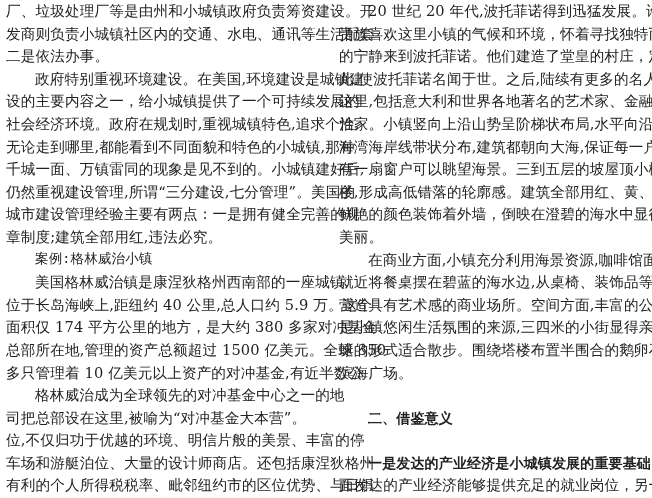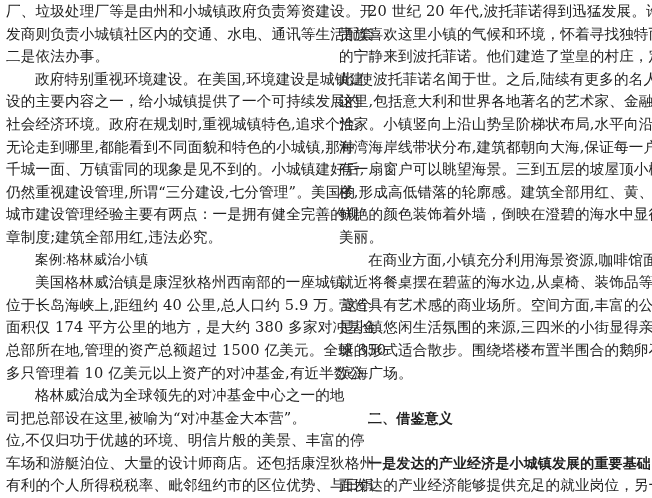--- a/index.html
+++ b/index.html
@@ -5,21 +5,21 @@
   html, body { margin:0; padding:0; background:#ffffff; }
   body { width:652px; height:498px; overflow:hidden; position:relative;
          font-family:"DejaVu Serif","Liberation Serif",serif; color:#222; }
   .col { position:absolute; top:0; width:316px; }
   .col.left { left:6px; }
   .col.right { left:339px; }
   .line { height:22.6px; line-height:22.6px; font-size:14.6px; white-space:nowrap;
           letter-spacing:0.15px; text-align-last:justify; text-align:justify; }
   .line.last { text-align-last:left; }
   .indent { padding-left:29px; }
-  .case { font-family:Liberation Sans, sans-serif; font-size:13.5px; padding-left:29px; text-align-last:left; }
+  .case { font-family:Liberation Mono, monospace; font-size:13.5px; padding-left:29px; text-align-last:left; }
   .heading { font-family:"DejaVu Sans","Liberation Sans",sans-serif; font-weight:bold;
              font-size:14px; padding-left:29px; text-align-last:left; }
   .bold { font-family:"DejaVu Sans","Liberation Sans",sans-serif; font-weight:bold; font-size:14px; }
   .gap { height:22.6px; }
 </style>
 </head>
 <body>
 
 <div class="col left">
   <div class="line">厂、垃圾处理厂等是由州和小城镇政府负责筹资建设。开</div>

